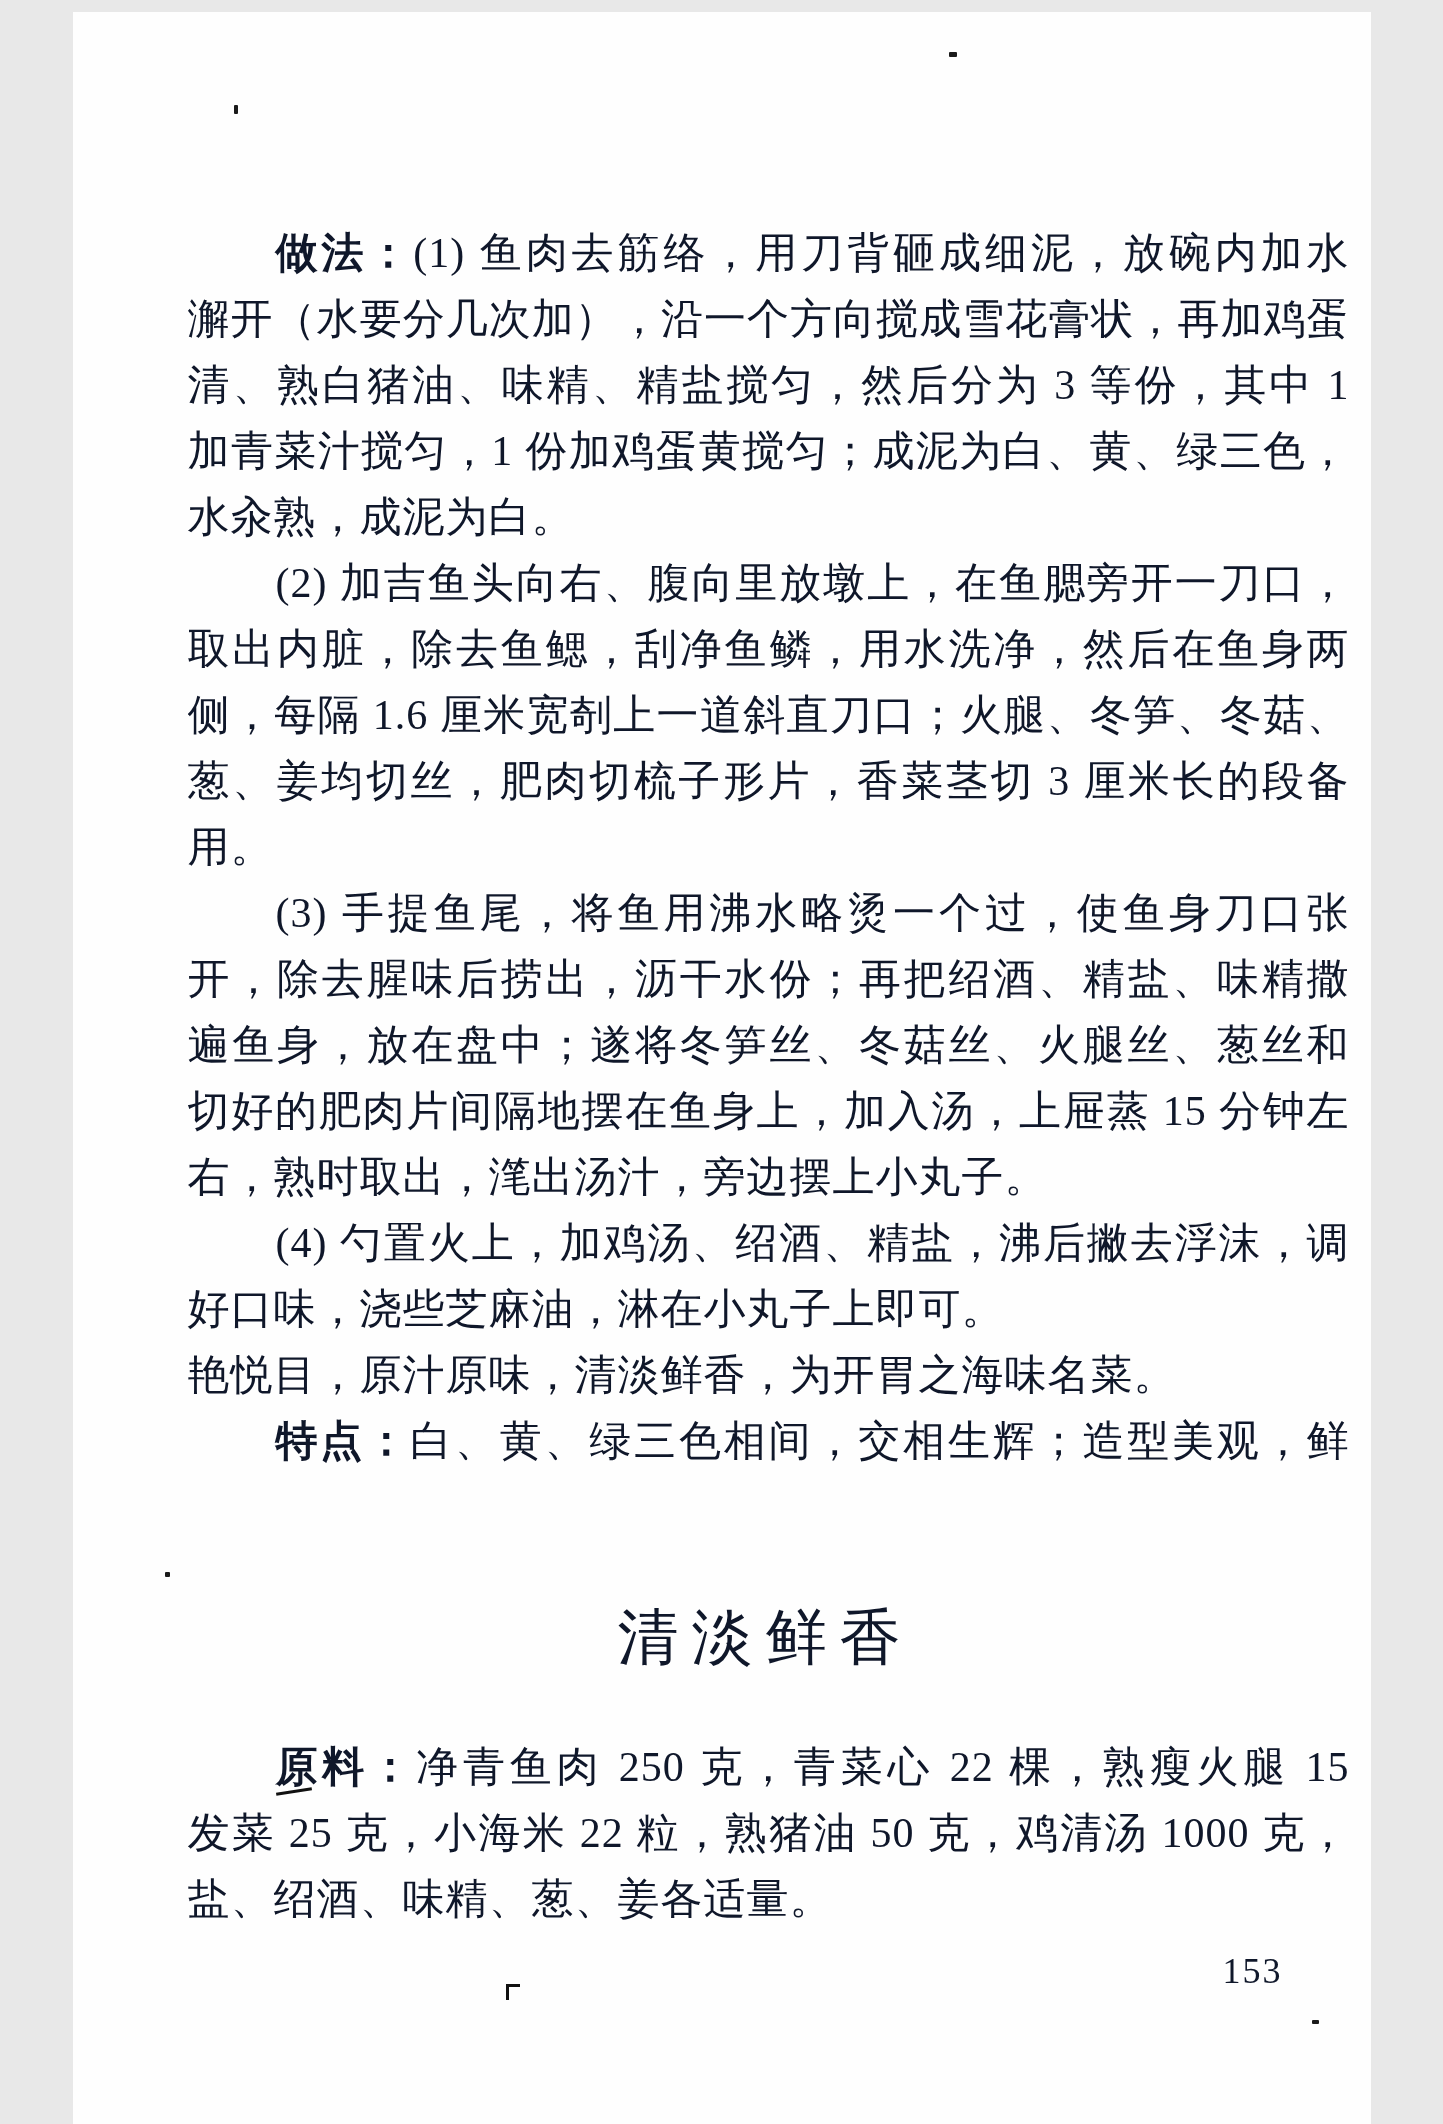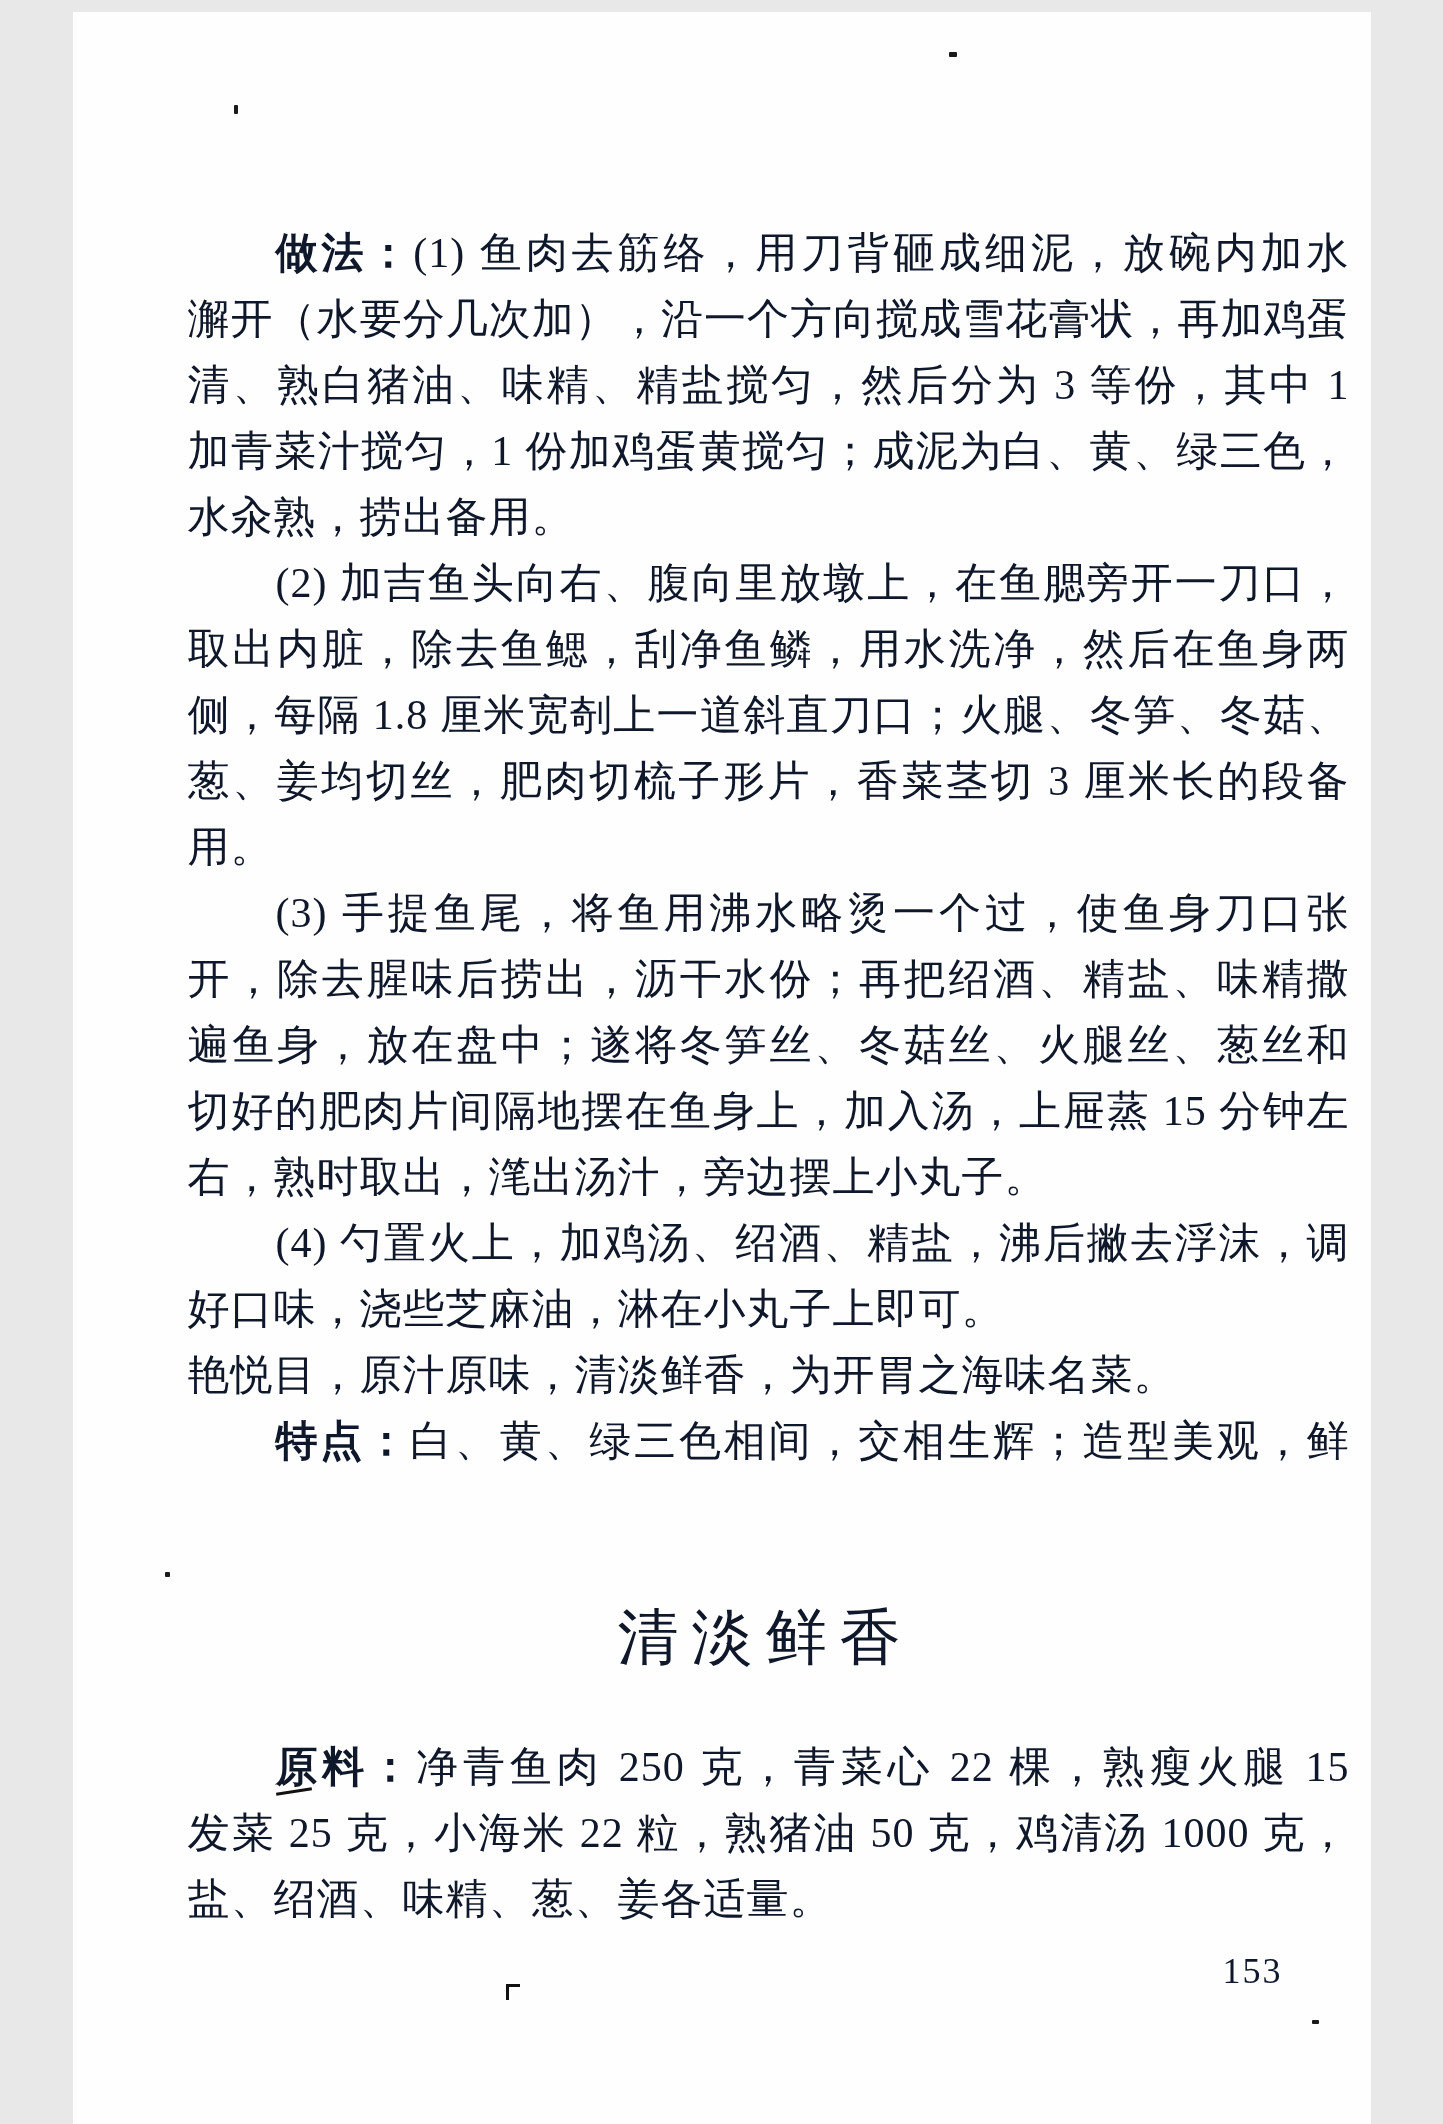--- a/index.html
+++ b/index.html
@@ -79,24 +79,24 @@
 </head>
 <body>
 
 <div class="page">
 
   <div class="textblock" id="body-text">
       <div class="line indent justify"><span class="lead">做法：</span>(1) 鱼肉去筋络，用刀背砸成细泥，放碗内加水</div>
       <div class="line justify">澥开（水要分几次加），沿一个方向搅成雪花膏状，再加鸡蛋</div>
       <div class="line justify">清、熟白猪油、味精、精盐搅匀，然后分为 3 等份，其中 1 份</div>
       <div class="line justify">加青菜汁搅匀，1 份加鸡蛋黄搅匀；成泥为白、黄、绿三色，</div>
-      <div class="line">水汆熟，捞出备用。</div>
+      <div class="line">水汆熟，成泥为白。</div>
       <div class="line indent justify">(2) 加吉鱼头向右、腹向里放墩上，在鱼腮旁开一刀口，</div>
       <div class="line justify">取出内脏，除去鱼鳃，刮净鱼鳞，用水洗净，然后在鱼身两</div>
-      <div class="line justify">侧，每隔 1.8 厘米宽剞上一道斜直刀口；火腿、冬笋、冬菇、</div>
+      <div class="line justify">侧，每隔 1.6 厘米宽剞上一道斜直刀口；火腿、冬笋、冬菇、</div>
       <div class="line justify">葱、姜均切丝，肥肉切梳子形片，香菜茎切 3 厘米长的段备</div>
       <div class="line">用。</div>
       <div class="line indent justify">(3) 手提鱼尾，将鱼用沸水略烫一个过，使鱼身刀口张</div>
       <div class="line justify">开，除去腥味后捞出，沥干水份；再把绍酒、精盐、味精撒</div>
       <div class="line justify">遍鱼身，放在盘中；遂将冬笋丝、冬菇丝、火腿丝、葱丝和</div>
       <div class="line justify">切好的肥肉片间隔地摆在鱼身上，加入汤，上屉蒸 15 分钟左</div>
       <div class="line">右，熟时取出，滗出汤汁，旁边摆上小丸子。</div>
       <div class="line indent justify">(4) 勺置火上，加鸡汤、绍酒、精盐，沸后撇去浮沫，调</div>
       <div class="line">好口味，浇些芝麻油，淋在小丸子上即可。</div>
       <div class="line">艳悦目，原汁原味，清淡鲜香，为开胃之海味名菜。</div>

